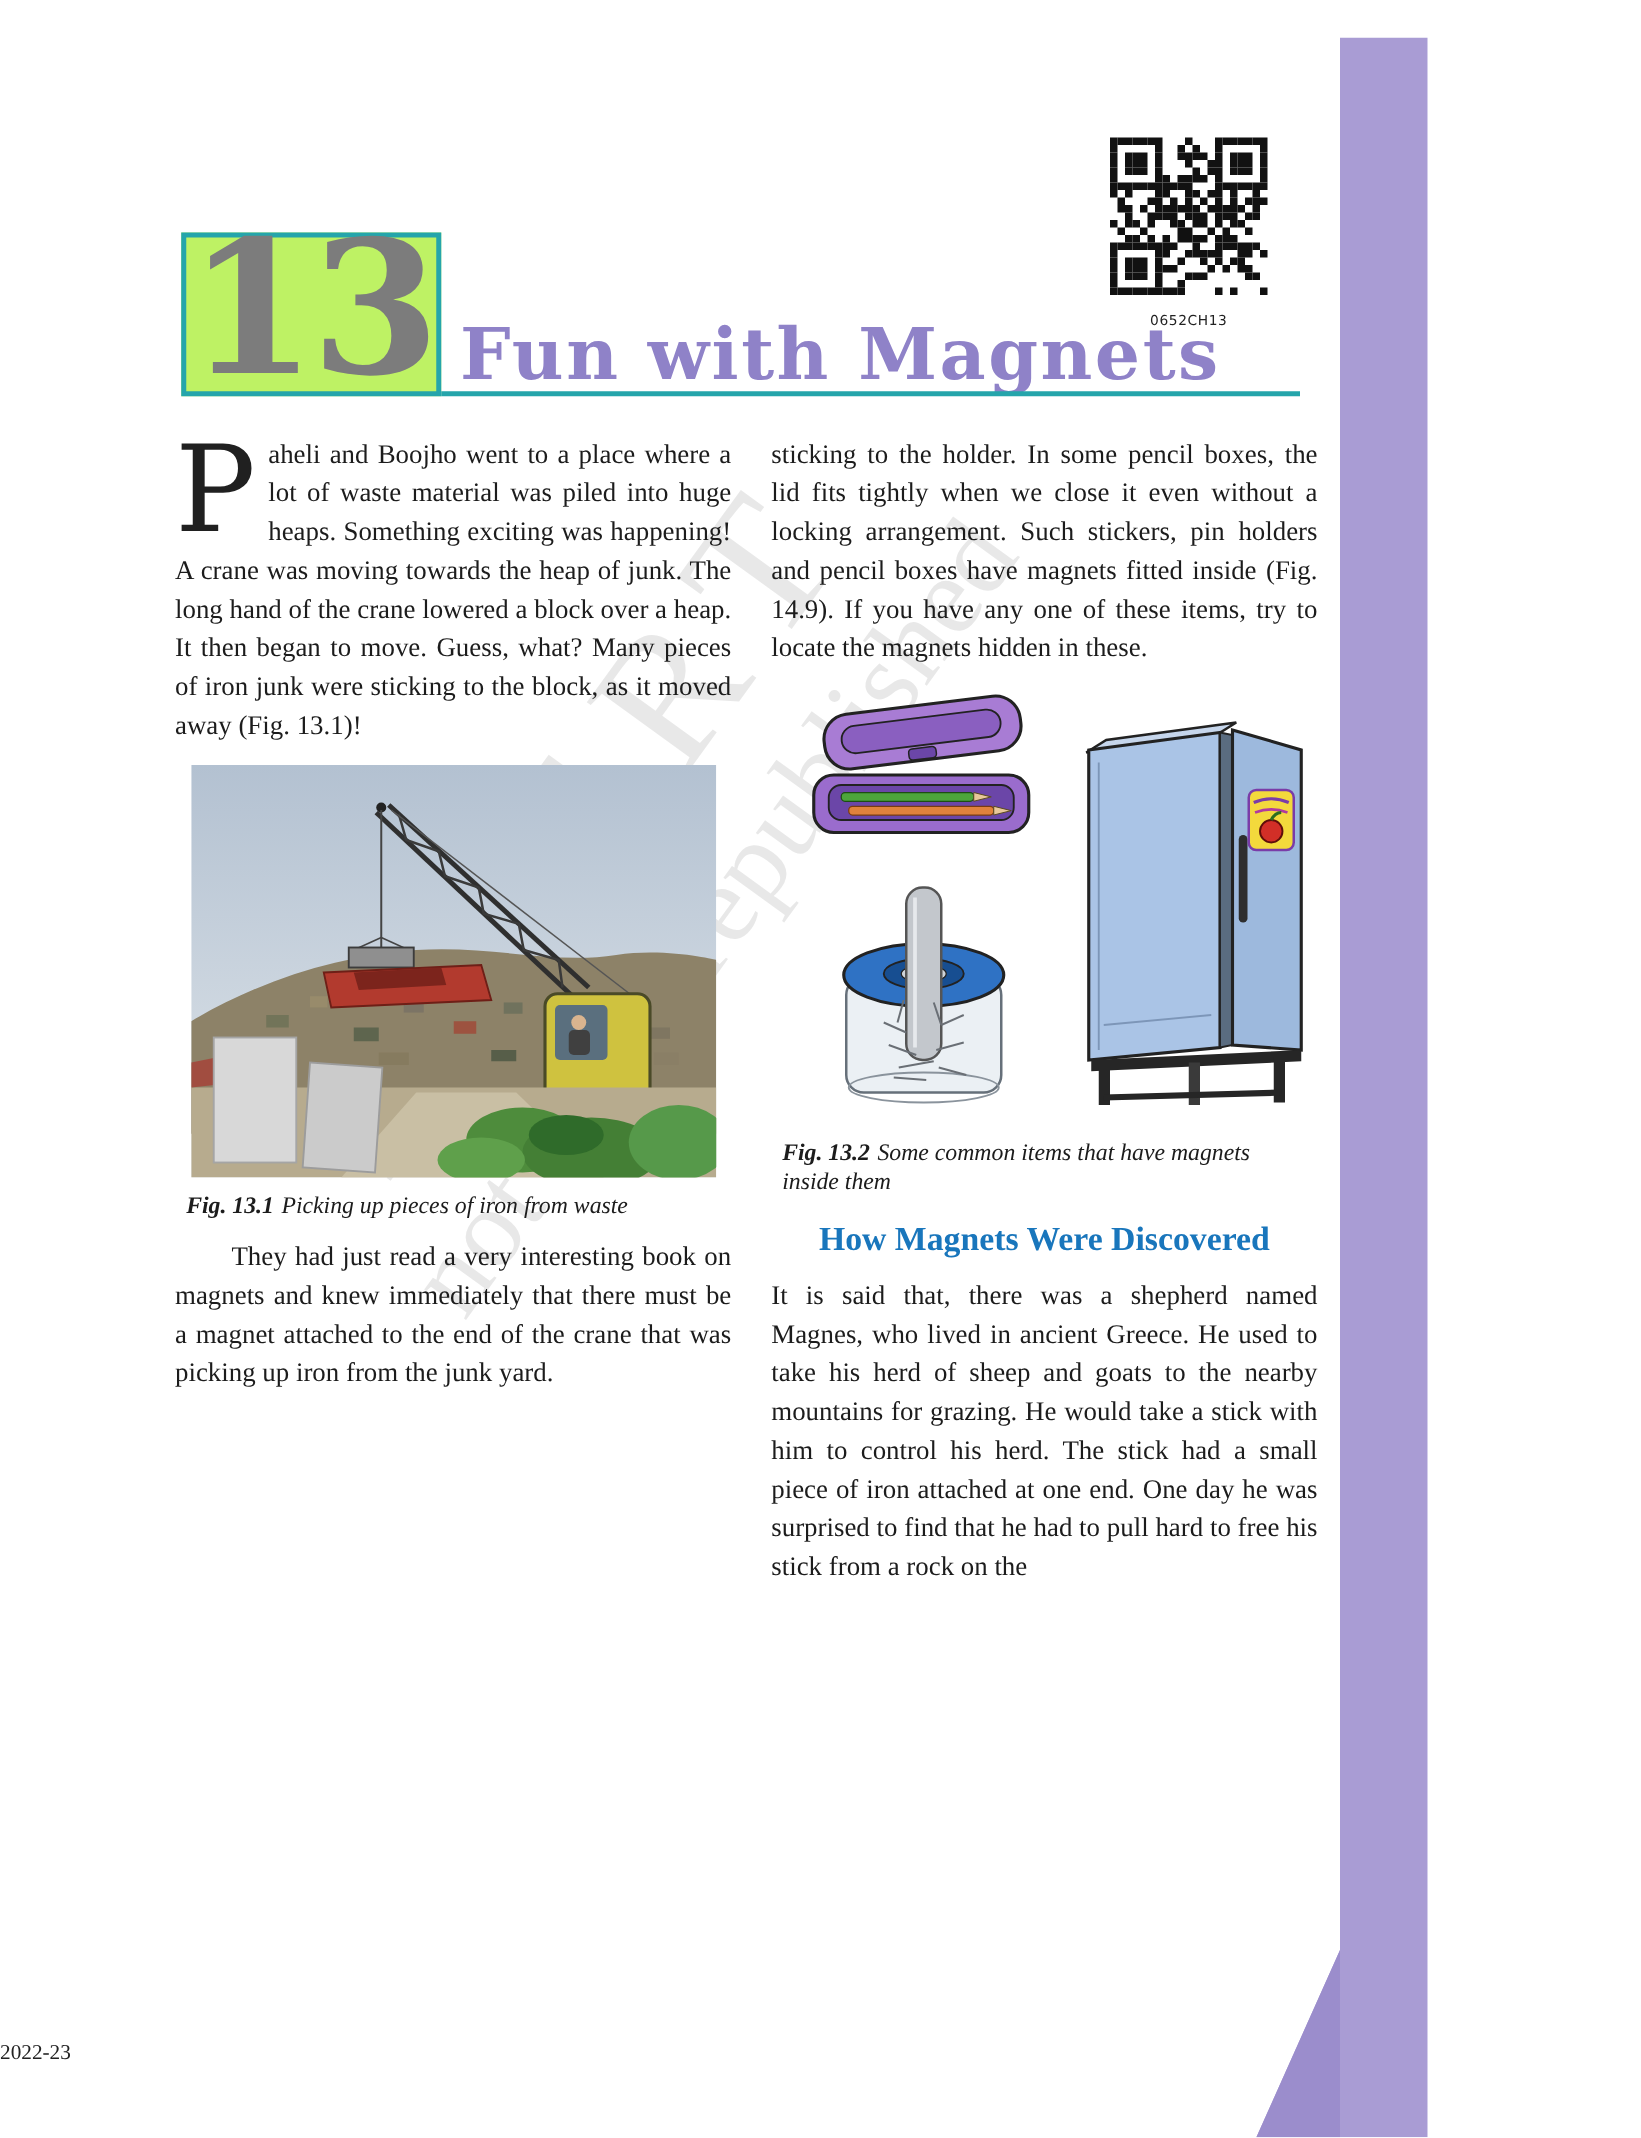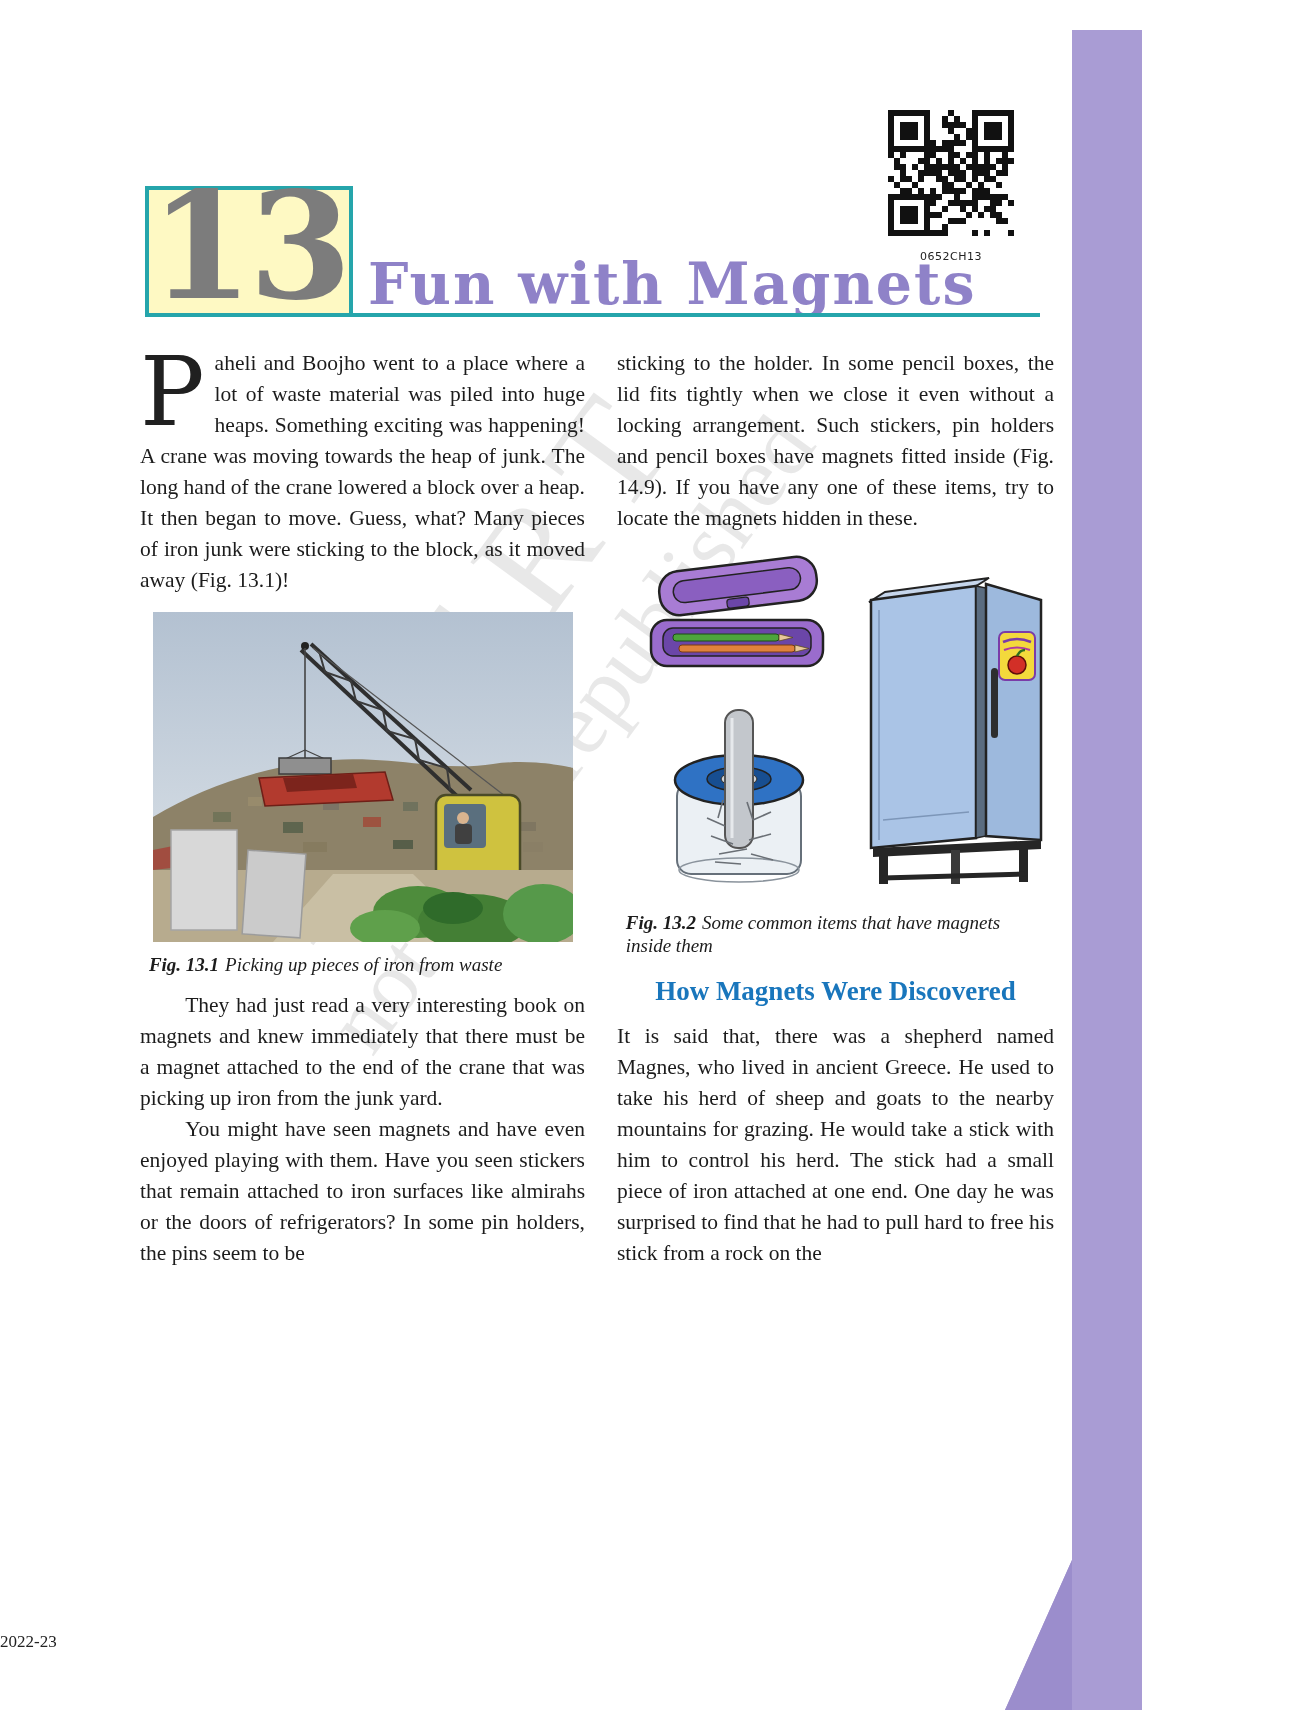--- a/index.html
+++ b/index.html
@@ -15,21 +15,21 @@
 
   
   .qr-wrap { position:absolute; left:878px; top:100px; width:146px; text-align:center; }
   .qr-svg { width:146px; height:146px; display:block; background:#fff; }
   .qr-label { font-family:"DejaVu Sans", sans-serif; font-size:11px; color:#222; margin-top:4px; letter-spacing:.5px; }
 
   
   .chapter-box {
     position:absolute; left:145px; top:186px; width:208px; height:131px;
     border:4px solid #25a5ab; display:flex; align-items:center; justify-content:center;
-    background:#fef9c3;
+    background:#bef264;
   }
   .chapter-number {
     font-family:"DejaVu Serif", serif; font-weight:bold;
     font-size:148px; line-height:1; color:#7c7c7c; letter-spacing:-4px;
     transform:translateY(-6px);
   }
   .chapter-title {
     position:absolute; left:368px; top:250px;
     font-family:"DejaVu Serif", serif; font-weight:bold;
     font-size:57px; color:#8f82c8; letter-spacing:2px; white-space:nowrap;
@@ -412,21 +412,20 @@
           <ellipse cx="232" cy="316" rx="35" ry="18" fill="#5fa04b"></ellipse>
           <ellipse cx="300" cy="296" rx="30" ry="16" fill="#2f6b2a"></ellipse>
         </g>
       </svg>
       <figcaption class="caption">
         <span class="cap-label">Fig. 13.1</span><span class="cap-text">Picking up pieces of iron from waste</span>
       </figcaption>
     </figure>
 
     <p class="body-par indent">They had just read a very interesting book on magnets and knew immediately that there must be a magnet attached to the end of the crane that was picking up iron from the junk yard.</p>
-    <p class="body-par indent">You might have seen magnets and have even enjoyed playing with them. Have you seen stickers that remain attached  to iron surfaces like almirahs or the doors of refrigerators? In some pin holders, the pins seem to be</p>
   </div>
 
   <div class="col col-right">
     <p class="body-par">sticking to the holder. In some pencil boxes, the lid fits tightly when we close it even without a locking arrangement. Such stickers, pin holders and pencil boxes have magnets fitted inside (Fig. 14.9). If you have any one of these items, try to locate the magnets hidden in these.</p>
 
     <figure class="fig2-wrap">
       <svg class="fig2-svg" viewBox="0 0 430 352">
 
         <g>
           <g transform="rotate(-7 117 38)">

